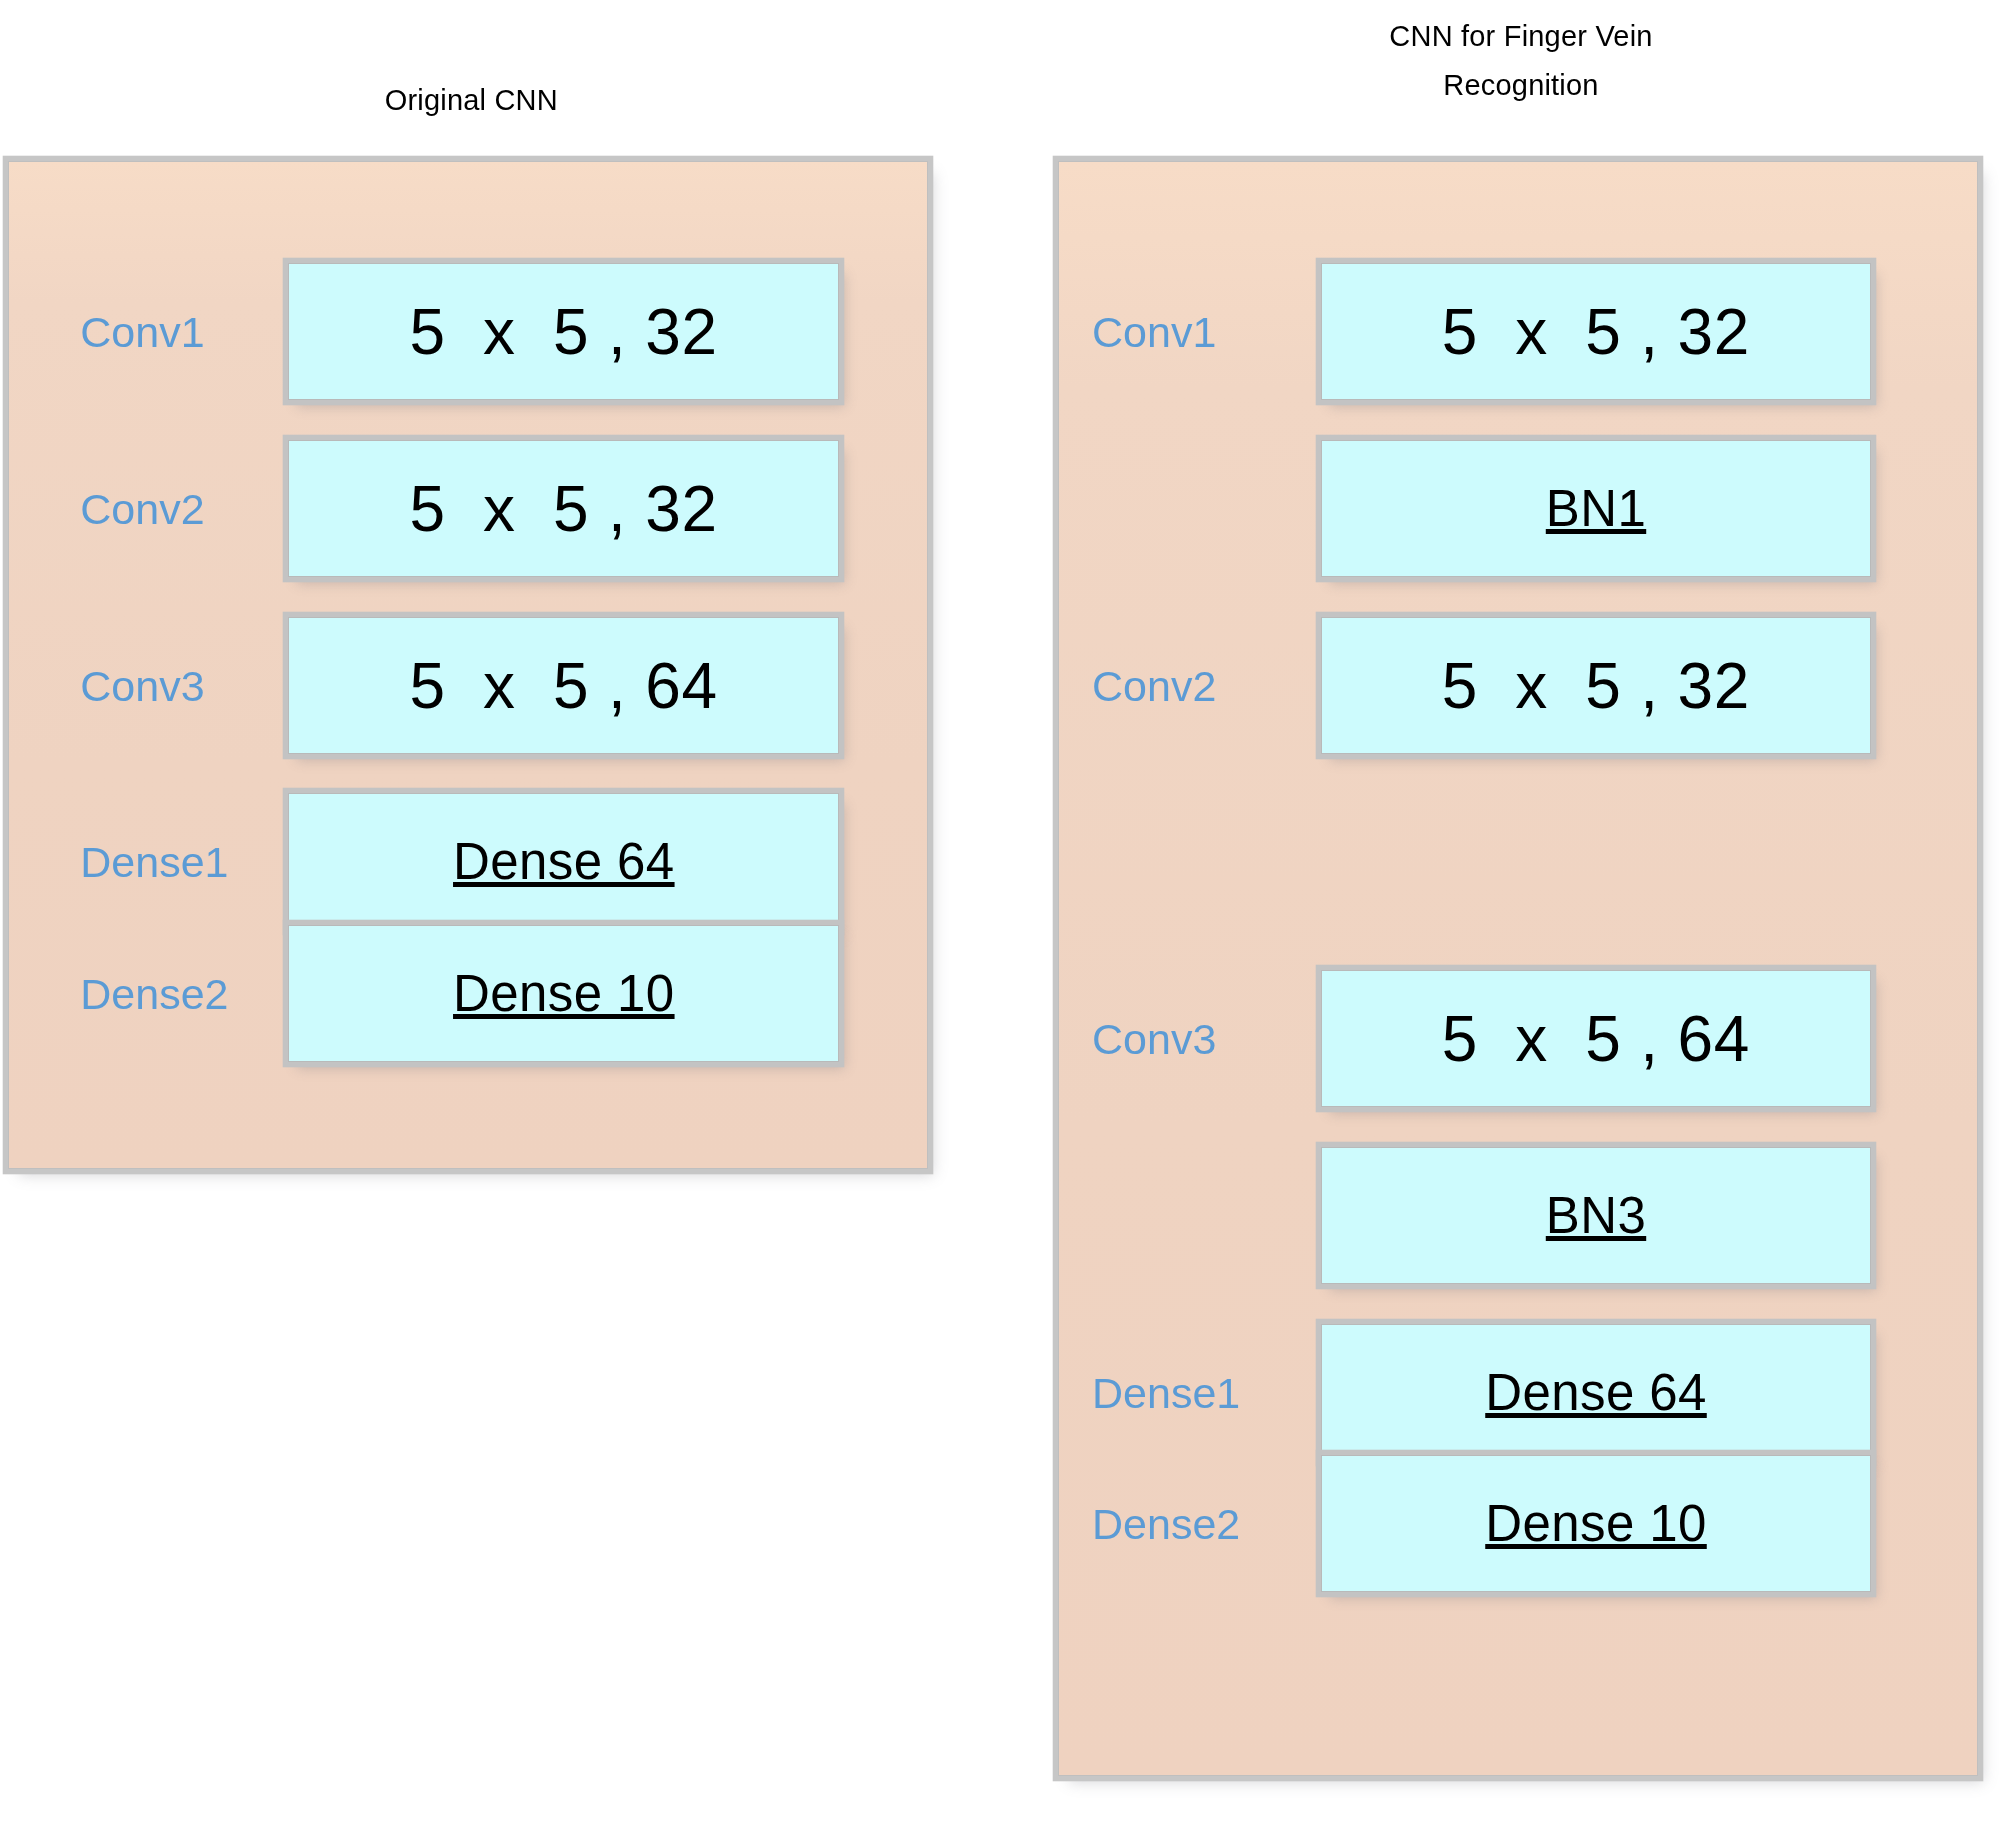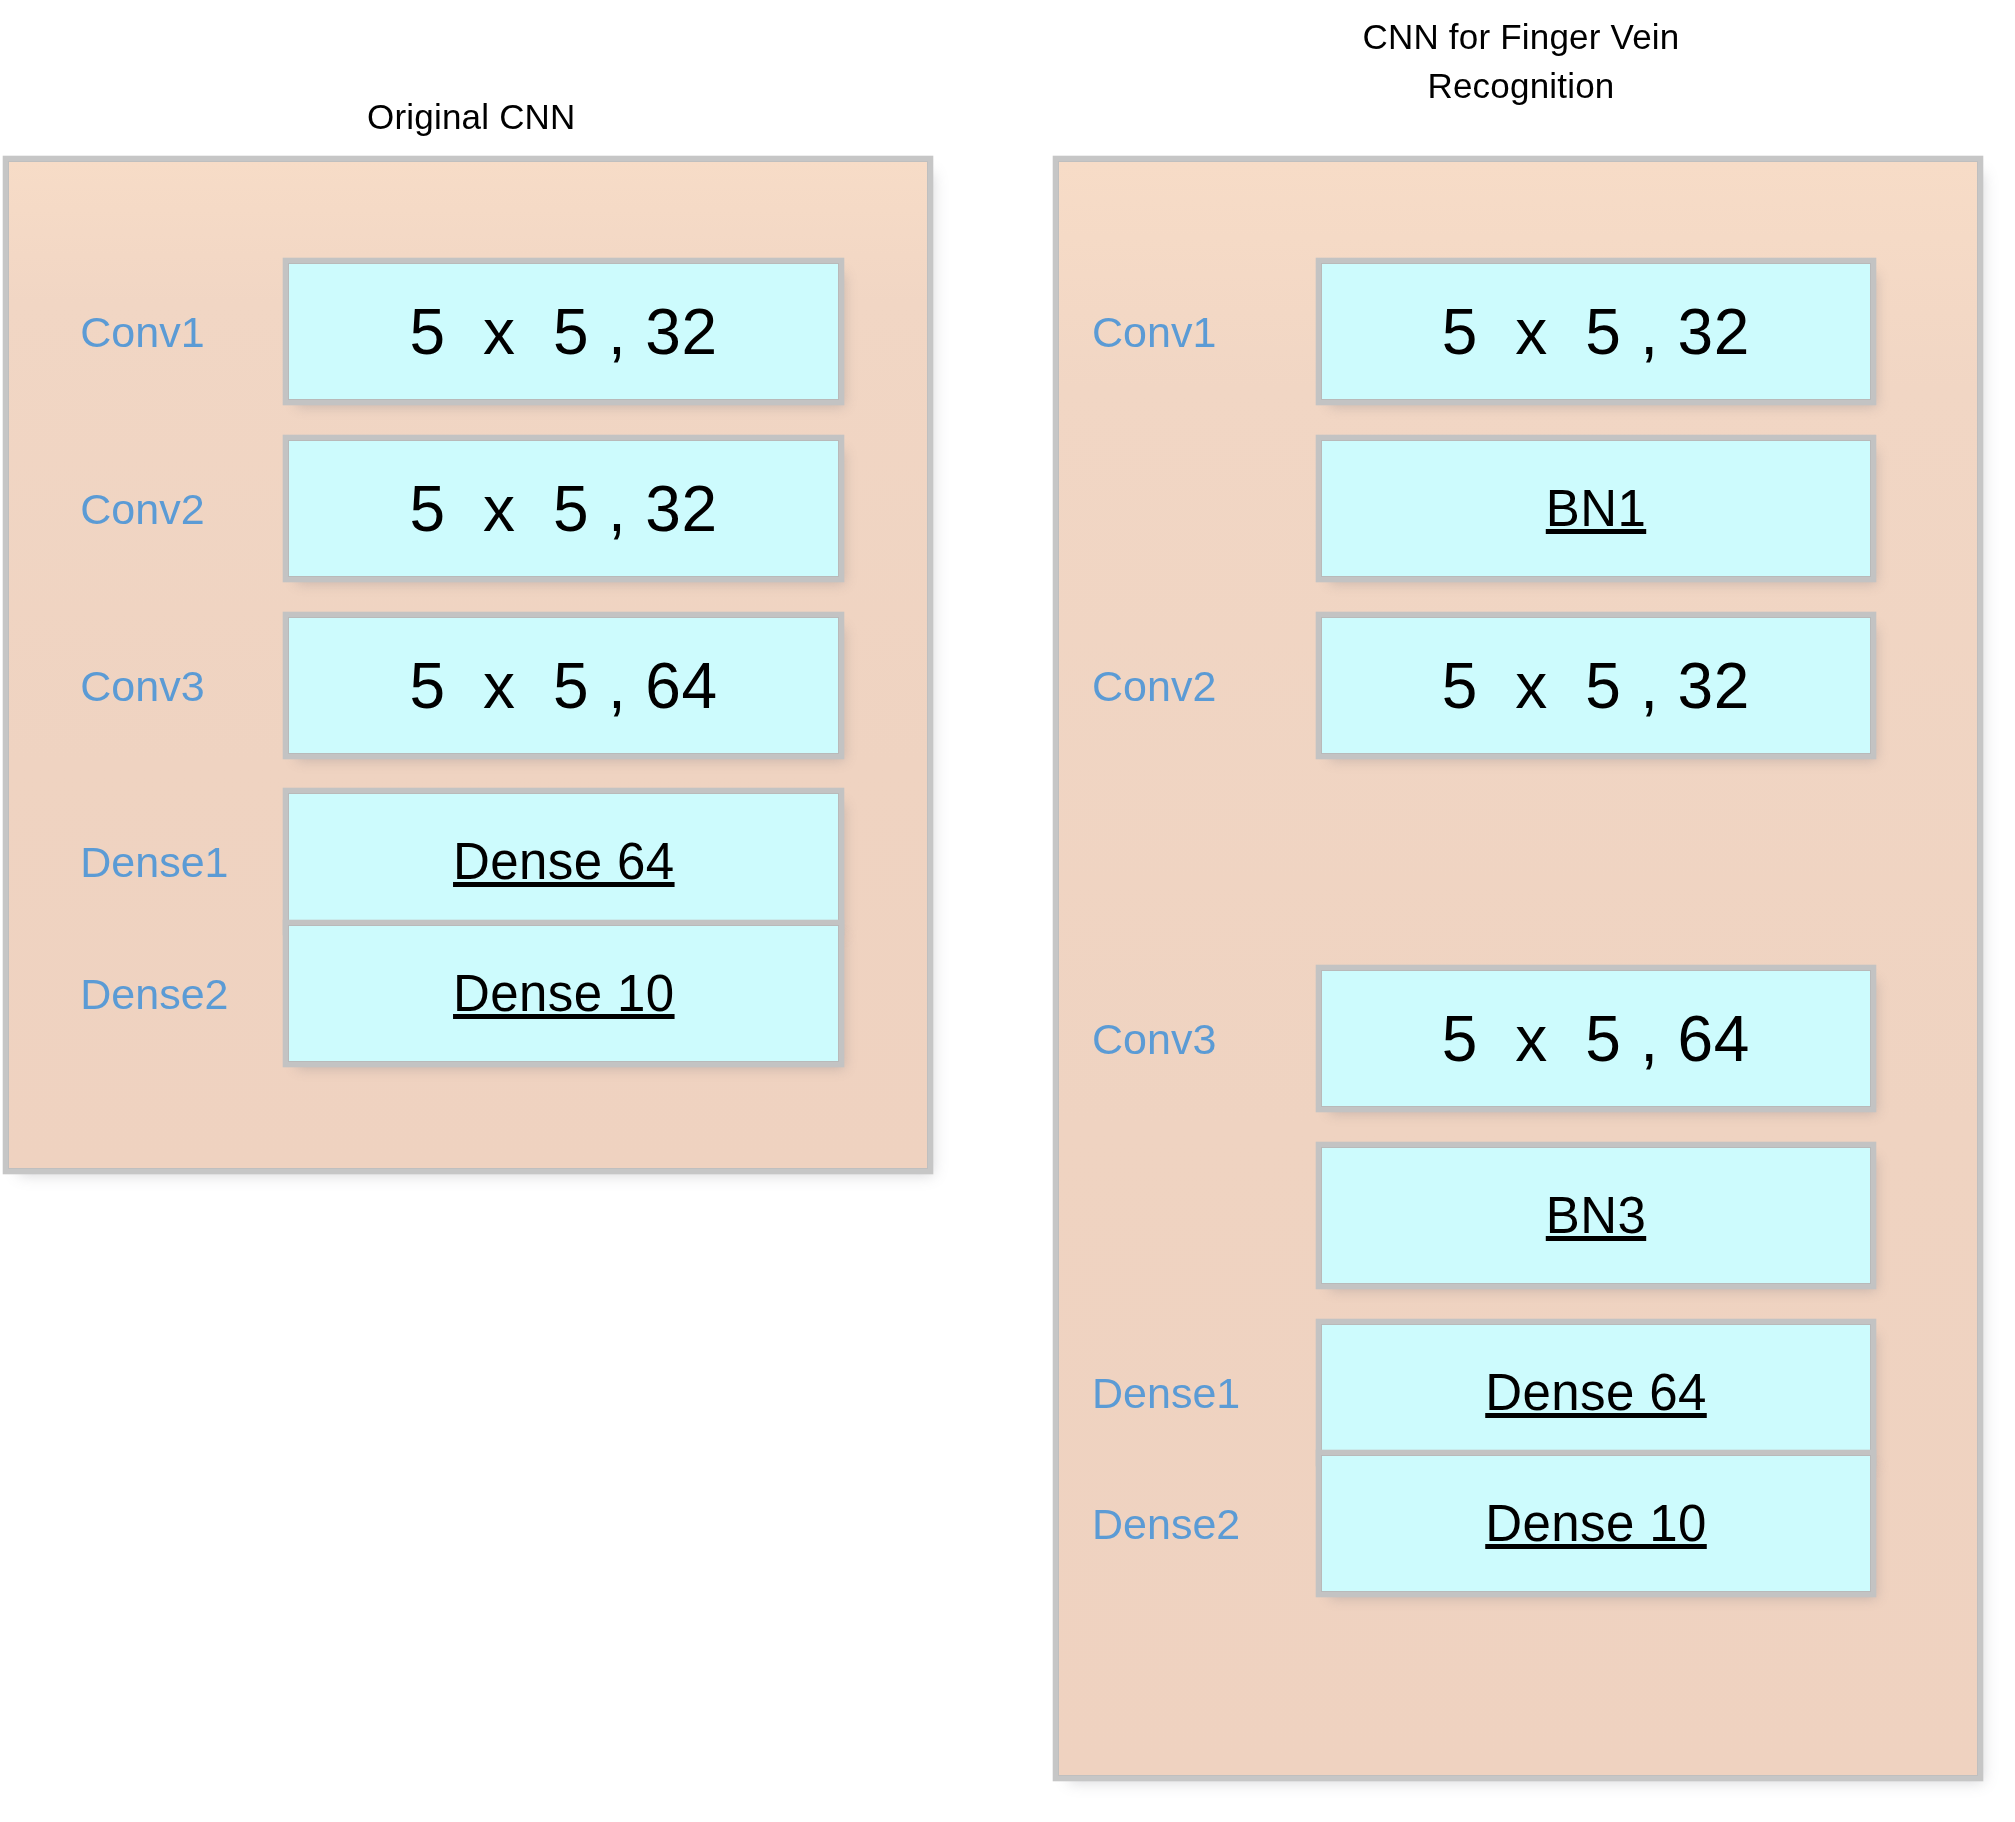--- a/index.html
+++ b/index.html
@@ -27,27 +27,27 @@
   }
   .column.left  { left: 8.3px;   width: 926px; }
   .column.right { left: 1058px; width: 926px; }
 
   .col-title {
     position: absolute;
     left: 0;
     width: 100%;
     text-align: center;
     color: #000000;
-    font-size: 35px;
+    font-size: 29px;
     line-height: 49px;
     font-weight: 400;
     letter-spacing: 0.2px;
     white-space: pre-line;
   }
-  .column.left  .col-title { top: 76px; margin-top: 16px; }
+  .column.left  .col-title { top: 76px; }
   .column.right .col-title { top: 12px; }
 
   
   .panel {
     position: absolute;
     left: 0;
     background: linear-gradient(180deg, #f7dcc7 0%, #f1d6c4 14%, #efd3c1 60%, #efd2c0 100%);
     border: 0.8px solid #bfbfbf;
     box-shadow:
       0 0 0 5.3px #c6c6c6,

